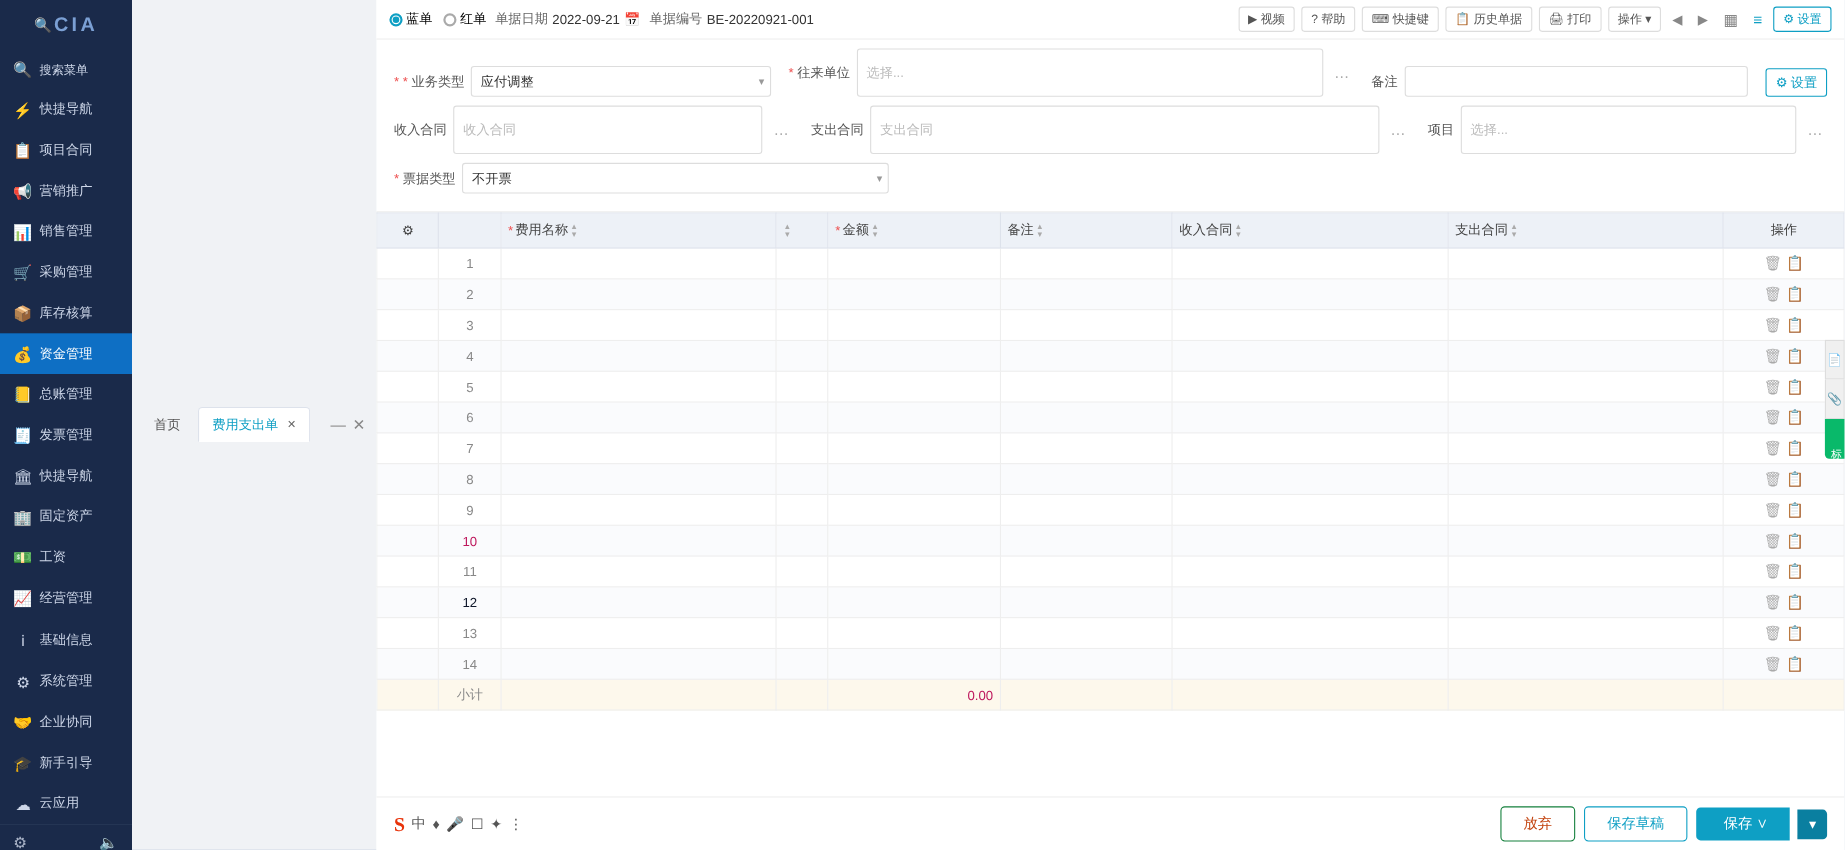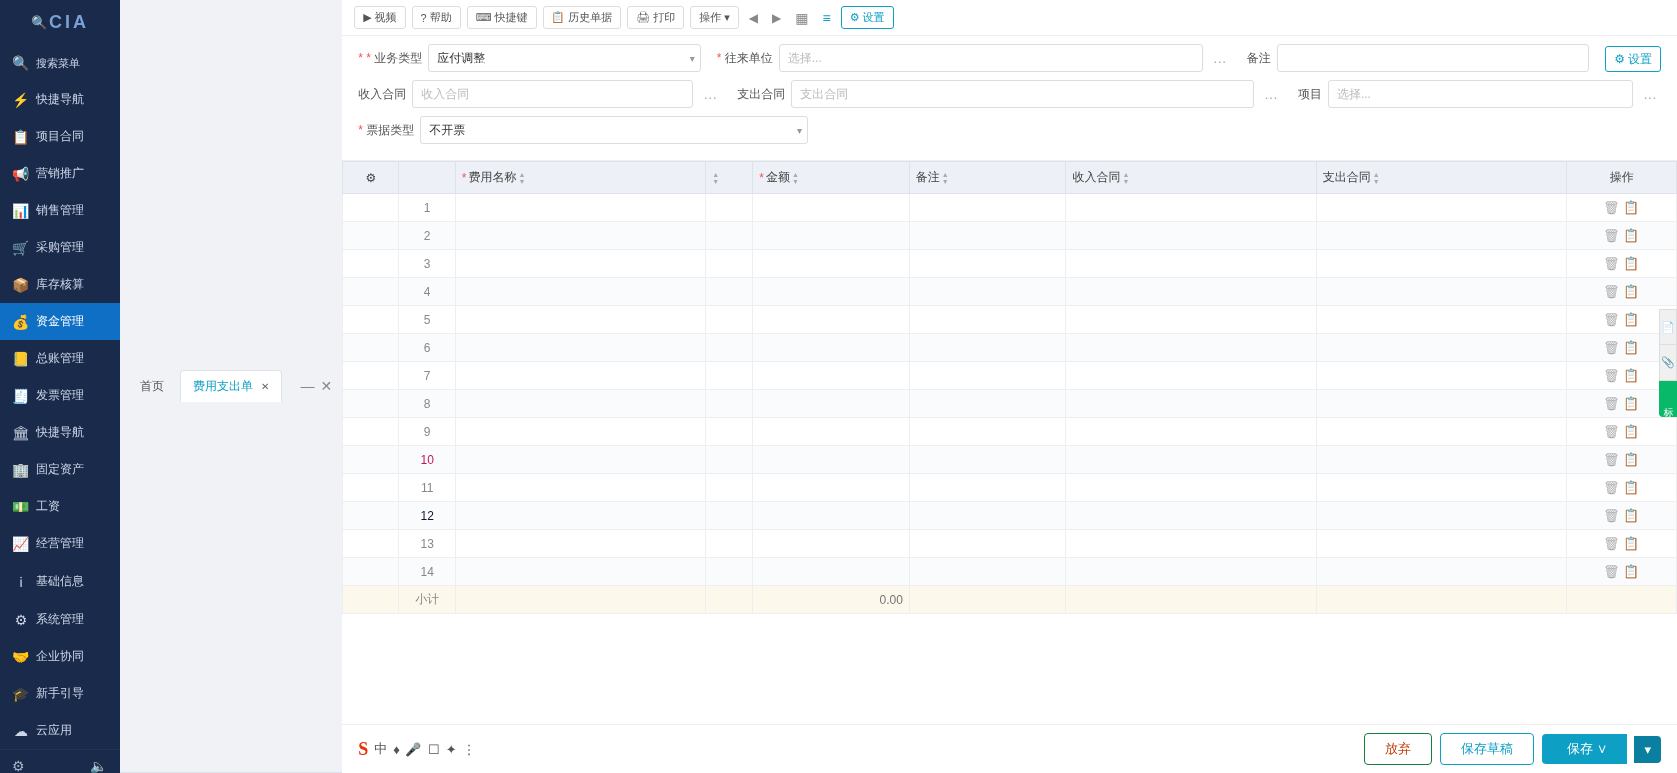--- a/index.html
+++ b/index.html
@@ -217,21 +217,21 @@
       font-size: 10px;
     }
     .ellipsis-btn {
       padding: 0 4px;
       color: #aaa;
       cursor: pointer;
       font-size: 14px;
     }
     .form-input-placeholder {
       flex: 1;
-      height: 28px;
+      height: 44px;
       border: 1px solid #ddd;
       border-radius: 3px;
       padding: 0 8px;
       font-size: 12px;
       color: #bbb;
       background: #fff;
       display: flex;
       align-items: center;
     }
 
@@ -474,20 +474,43 @@
       </div>
       <div style="display:flex; align-items:center; gap:6px; padding:0 10px;">
         <span style="cursor:pointer; color:#888; font-size:14px;">—</span>
         <span style="cursor:pointer; color:#888; font-size:14px;">✕</span>
       </div>
     </div>
 
     <div class="form-area">
 
       <div class="toolbar">
+        <div class="toolbar-left">
+          <div class="radio-group">
+            <div class="radio-item">
+              <div class="radio-dot checked"></div>
+              <span>蓝单</span>
+            </div>
+            <div class="radio-item">
+              <div class="radio-dot" style="border-color:#aaa;"></div>
+              <span>红单</span>
+            </div>
+          </div>
+
+          <div class="field-inline">
+            <span class="field-label">单据日期</span>
+            <span class="field-value" style="cursor:pointer;">2022-09-21</span>
+            <span class="date-icon">📅</span>
+          </div>
+
+          <div class="field-inline">
+            <span class="field-label">单据编号</span>
+            <span class="field-value">BE-20220921-001</span>
+          </div>
+        </div>
 
         <div class="toolbar-right">
           <div class="toolbar-btn">
             <span>▶</span>
             <span>视频</span>
           </div>
           <div class="toolbar-btn">
             <span>?</span>
             <span>帮助</span>
           </div>
@@ -891,21 +914,21 @@
           <span style="cursor:pointer; color:#aaa; font-size:13px;" title="删除">🗑</span>
           <span style="cursor:pointer; color:#aaa; font-size:13px;" title="复制">📋</span>
         </div>
       </td>
     </tr>
               <tr class="subtotal-row">
     <td></td>
     <td style="text-align:center; color:#888; font-size:12px;">小计</td>
     <td></td>
     <td></td>
-    <td style="text-align:right; color:#737373; font-weight:500;">0.00</td>
+    <td style="text-align:right; color:#be185d; font-weight:500;">0.00</td>
     <td></td>
     <td></td>
     <td></td>
     <td></td>
   </tr>
             </tbody>
         </table>
       </div>
 
       <div class="bottom-bar">

